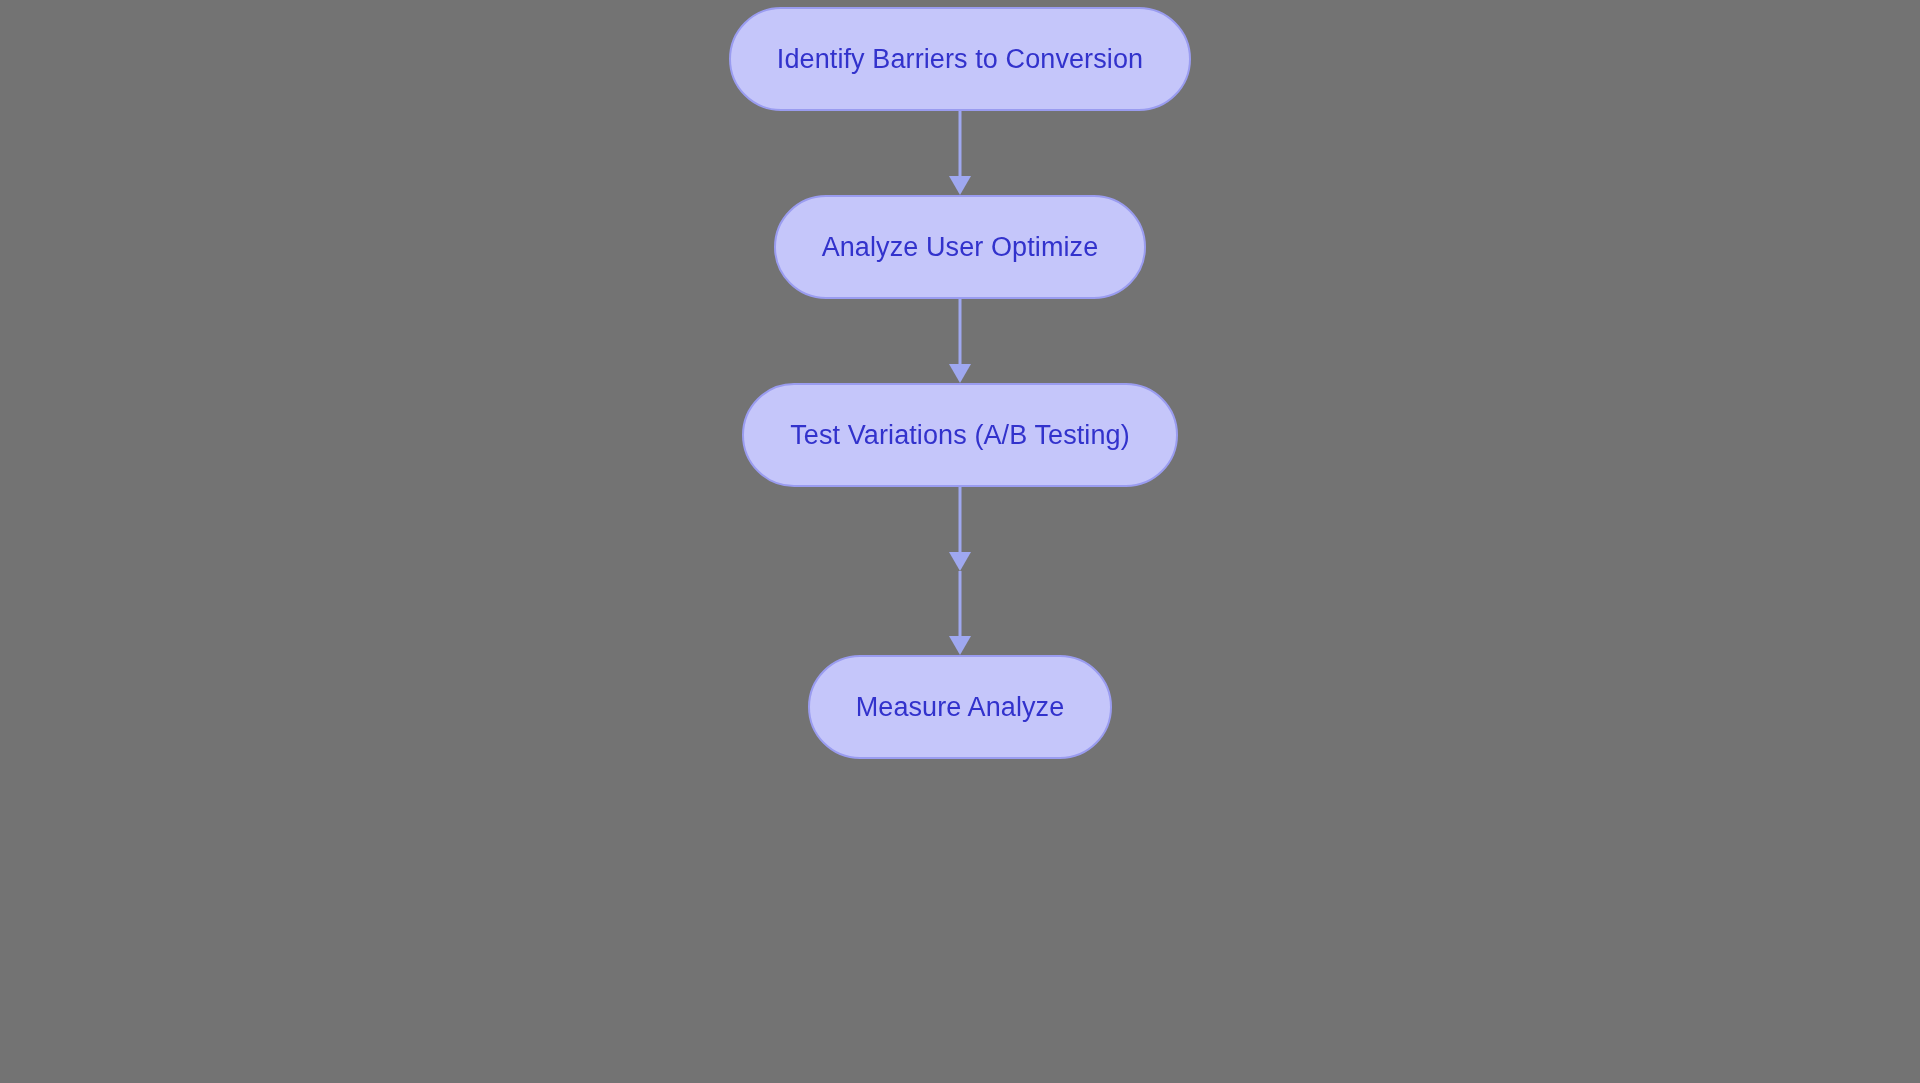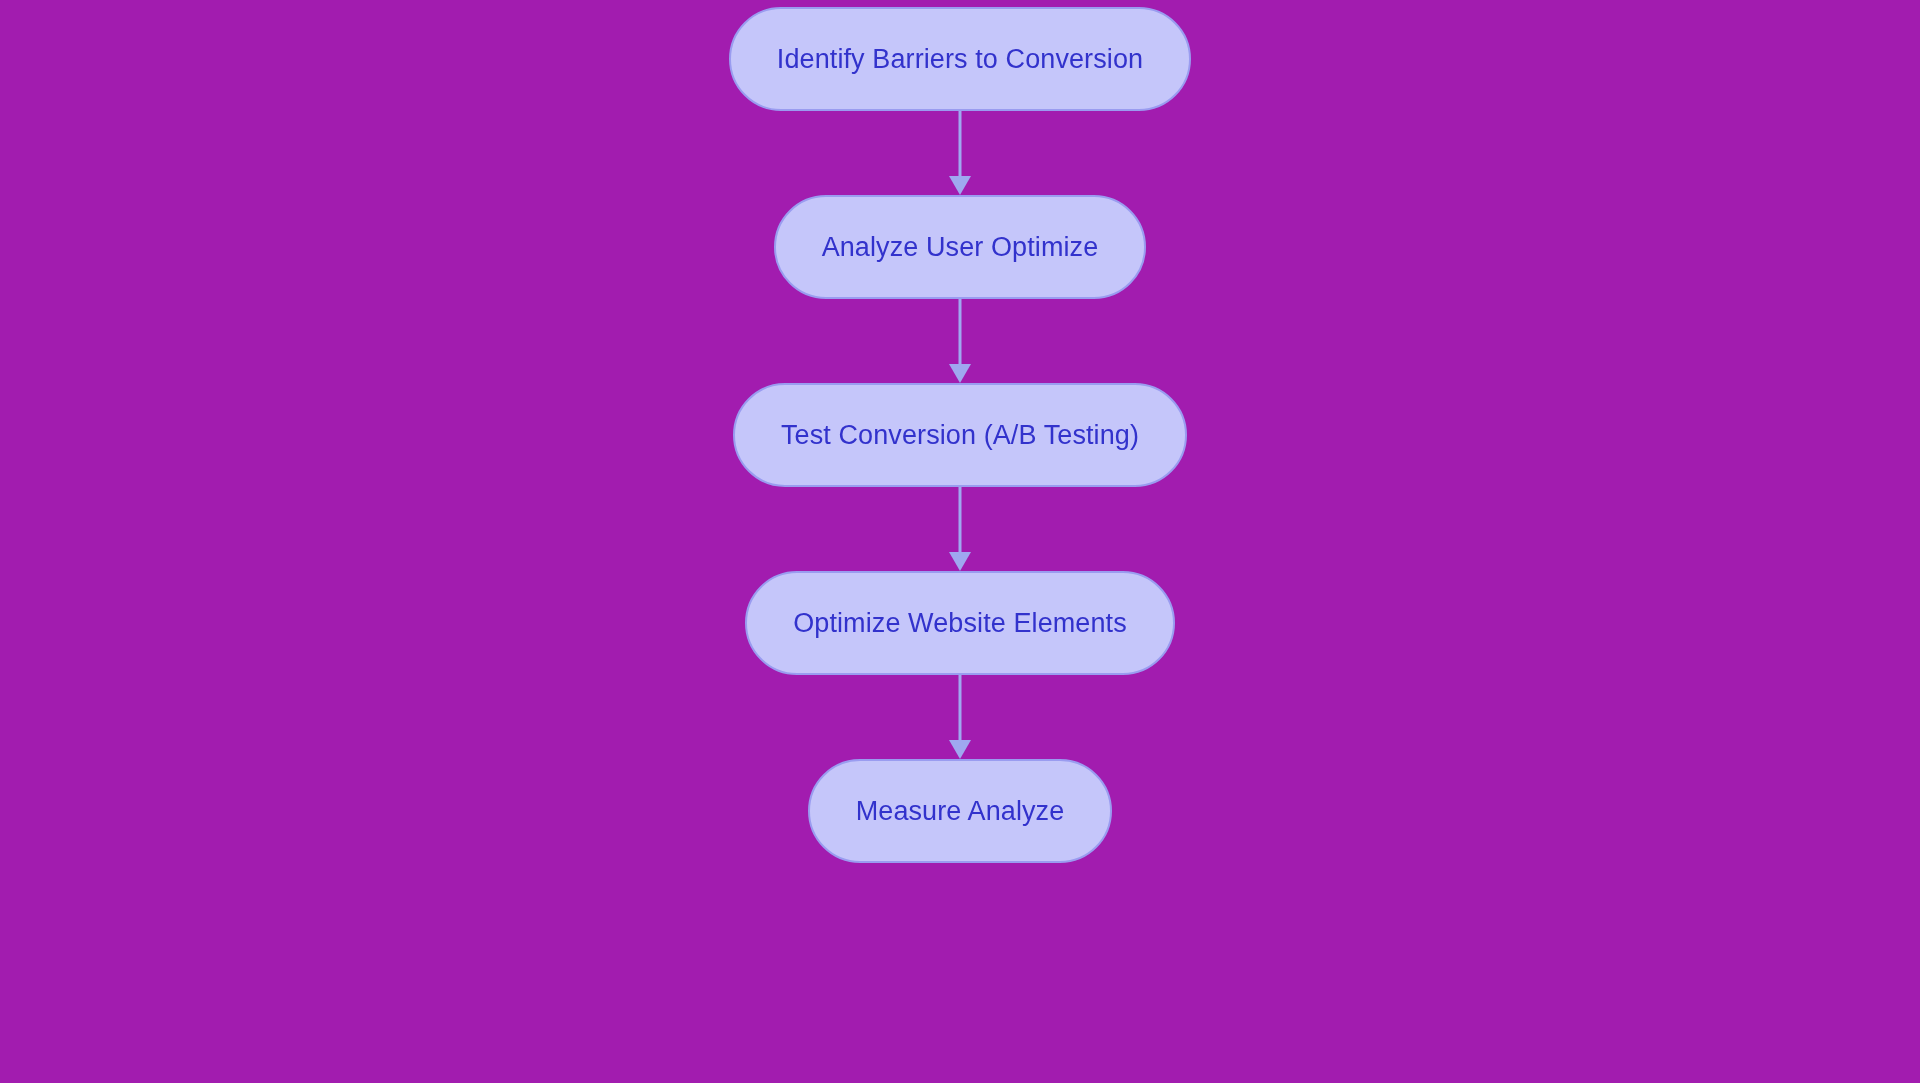--- a/index.html
+++ b/index.html
@@ -12,21 +12,21 @@
     width: 1920px;
     height: 1083px;
     font-family: "Liberation Sans", "DejaVu Sans", sans-serif;
     overflow: hidden;
   }
 
   #flowchart-canvas {
     position: relative;
     width: 1920px;
     height: 1083px;
-    background: #a21caf;
+    background: #737373;
   }
 
   .flow-column {
     position: absolute;
     left: 50%;
     top: 0;
     transform: translateX(-50%);
     width: 800px;
     height: 1083px;
     display: flex;
@@ -117,31 +117,28 @@
     <div class="node">
       <span class="node-label">Analyze User Optimize</span>
     </div>
 
     <div class="connector gap-2">
       <div class="conn-line"></div>
       <div class="conn-head"></div>
     </div>
 
     <div class="node">
-      <span class="node-label">Test Conversion (A/B Testing)</span>
+      <span class="node-label">Test Variations (A/B Testing)</span>
     </div>
 
     <div class="connector gap-3">
       <div class="conn-line"></div>
       <div class="conn-head"></div>
     </div>
 
-    <div class="node">
-      <span class="node-label">Optimize Website Elements</span>
-    </div>
 
     <div class="connector gap-4">
       <div class="conn-line"></div>
       <div class="conn-head"></div>
     </div>
 
     <div class="node">
       <span class="node-label">Measure Analyze</span>
     </div>
 

